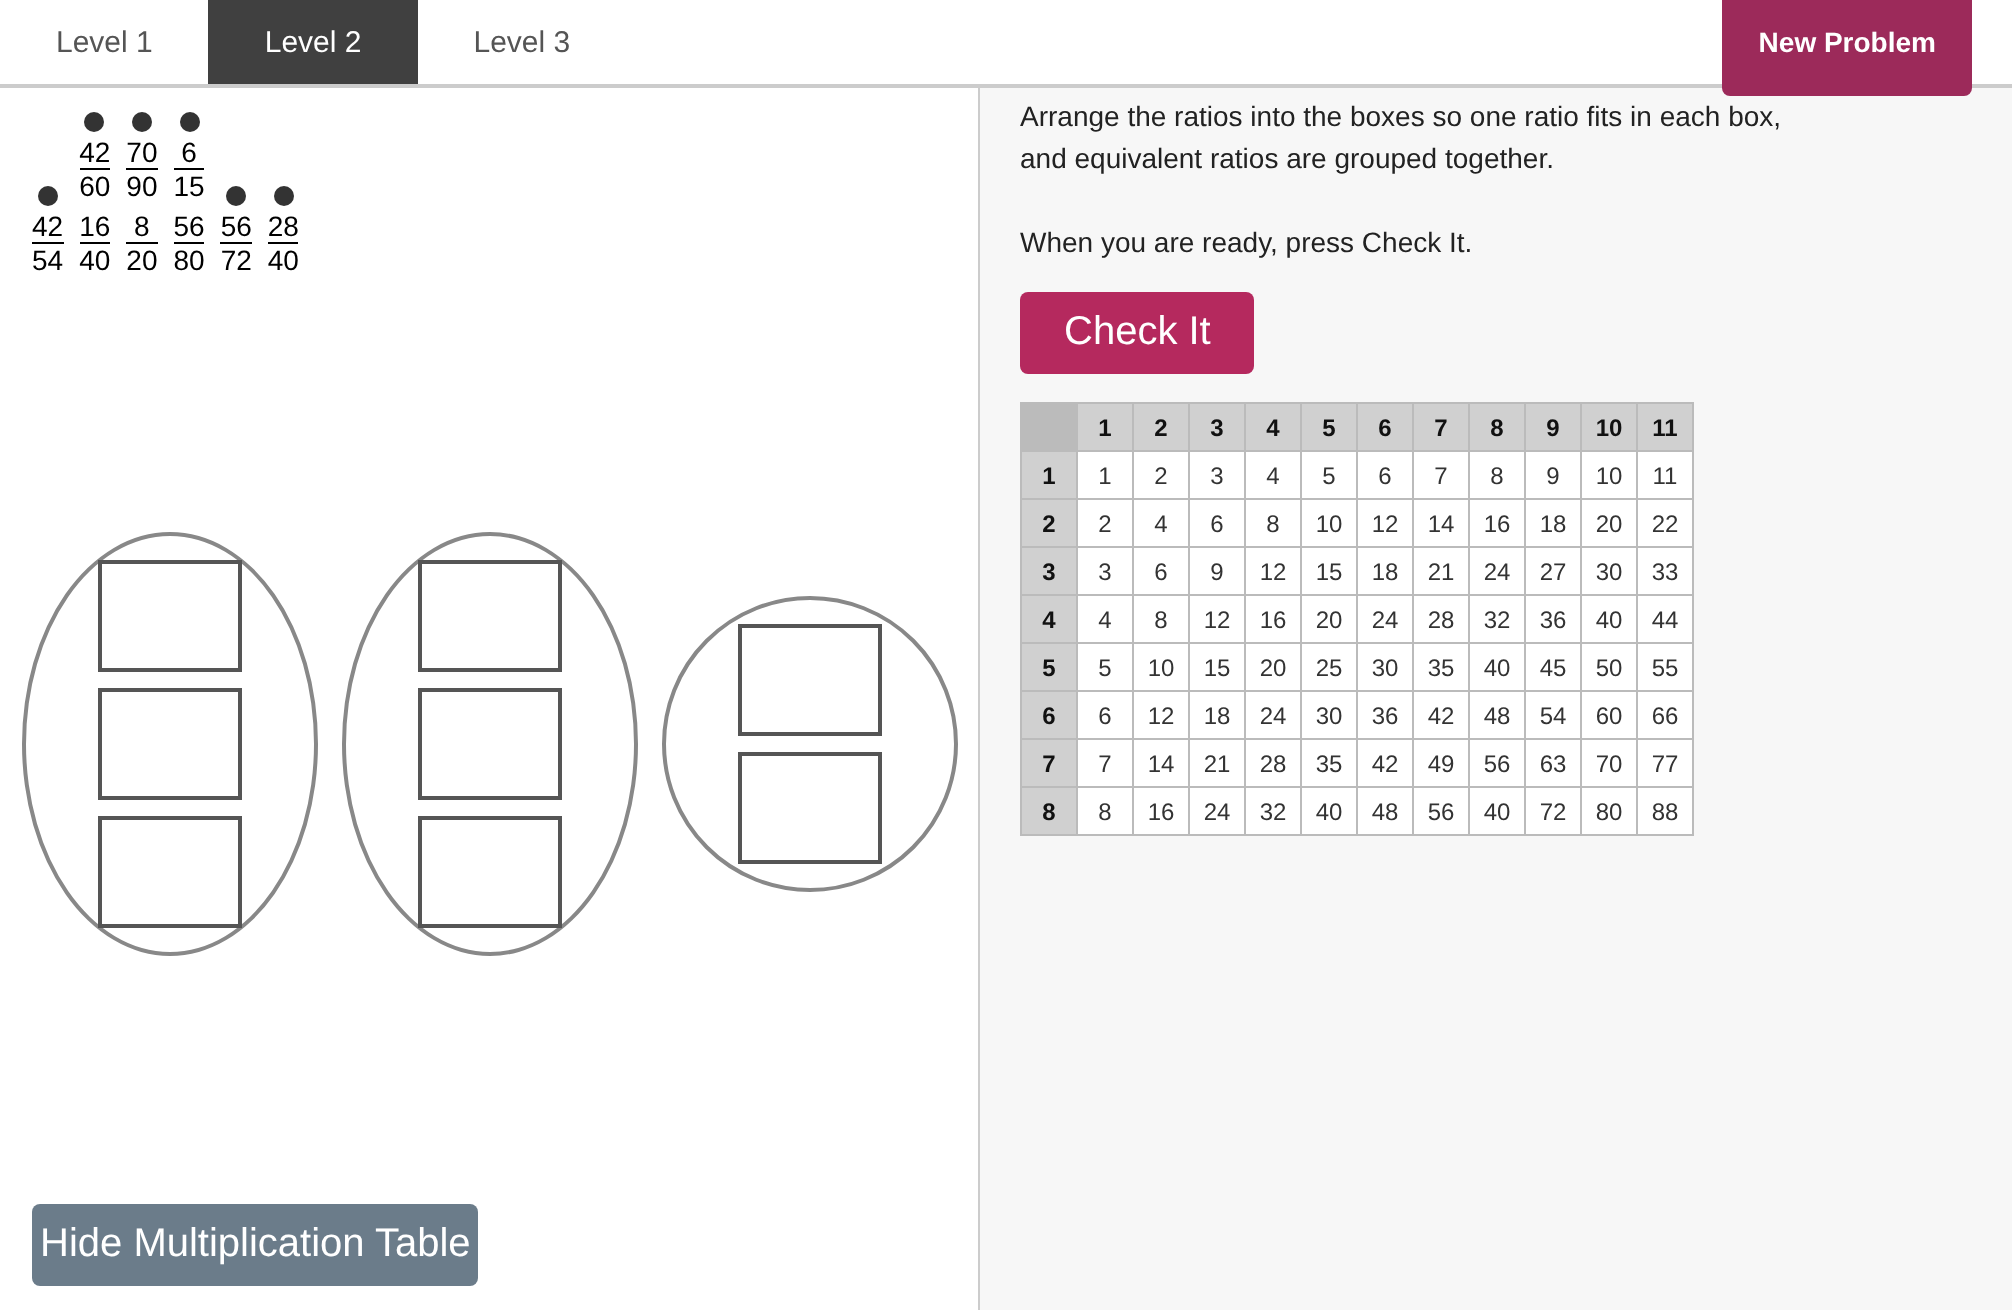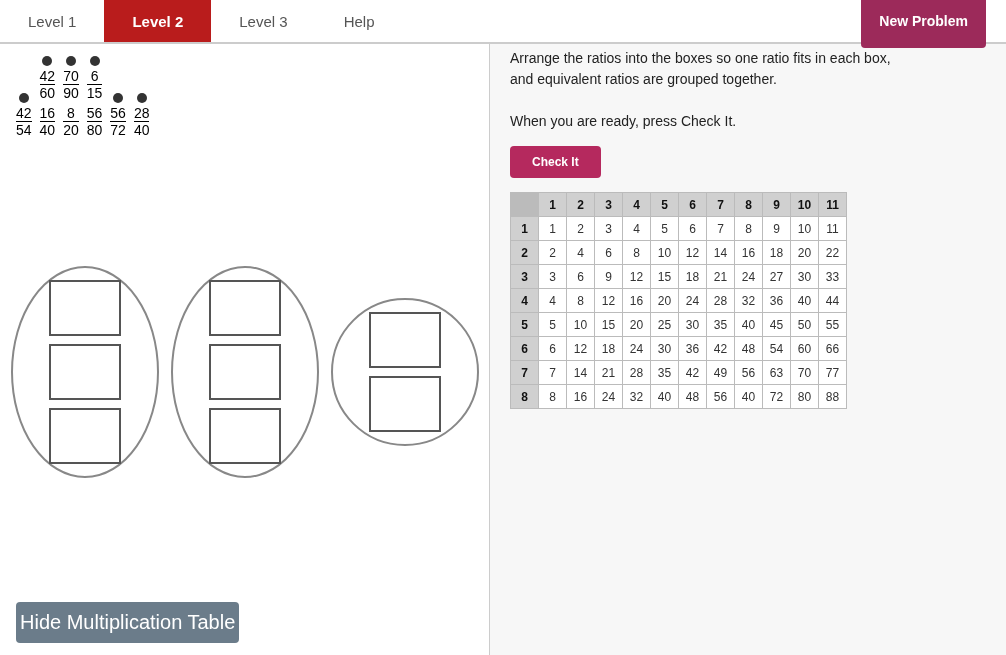--- a/index.html
+++ b/index.html
@@ -26,23 +26,23 @@
     .nav-tab {
       padding: 5px 28px;
       font-size: 15px;
       cursor: pointer;
       color: #555;
       height: 100%;
       display: flex;
       align-items: center;
     }
     .nav-tab.active {
-      background: #b91c1c;
+      background: #404040;
       color: #fff;
-      font-weight: bold;
+      font-weight: normal;
     }
 
     .new-problem-btn {
       position: absolute;
       right: 20px;
       top: 50%;
       transform: translateY(-50%);
       background: #9c2a5a;
       color: #fff;
       border: none;
@@ -168,22 +168,22 @@
       font-size: 14px;
       color: #222;
       line-height: 1.5;
     }
 
     .check-it-btn {
       background: #b5295e;
       color: #fff;
       border: none;
       padding: 9px 22px;
-      font-size: 12px;
-      font-weight: bold;
+      font-size: 20px;
+      font-weight: normal;
       cursor: pointer;
       border-radius: 4px;
       align-self: flex-start;
     }
 
     
     .mult-table-container {
       overflow: auto;
       flex: 1;
     }
@@ -218,21 +218,20 @@
       background: #bbb;
     }
   </style>
 </head>
 <body>
 
 <div class="top-nav">
   <div class="nav-tab">Level 1</div>
   <div class="nav-tab active">Level 2</div>
   <div class="nav-tab">Level 3</div>
-  <div class="nav-tab">Help</div>
   <button class="new-problem-btn">New Problem</button>
 </div>
 
 <div class="main-content">
 
   <div class="left-panel">
 
     <div class="fractions-row">
 
       <div class="fraction-with-dot">

